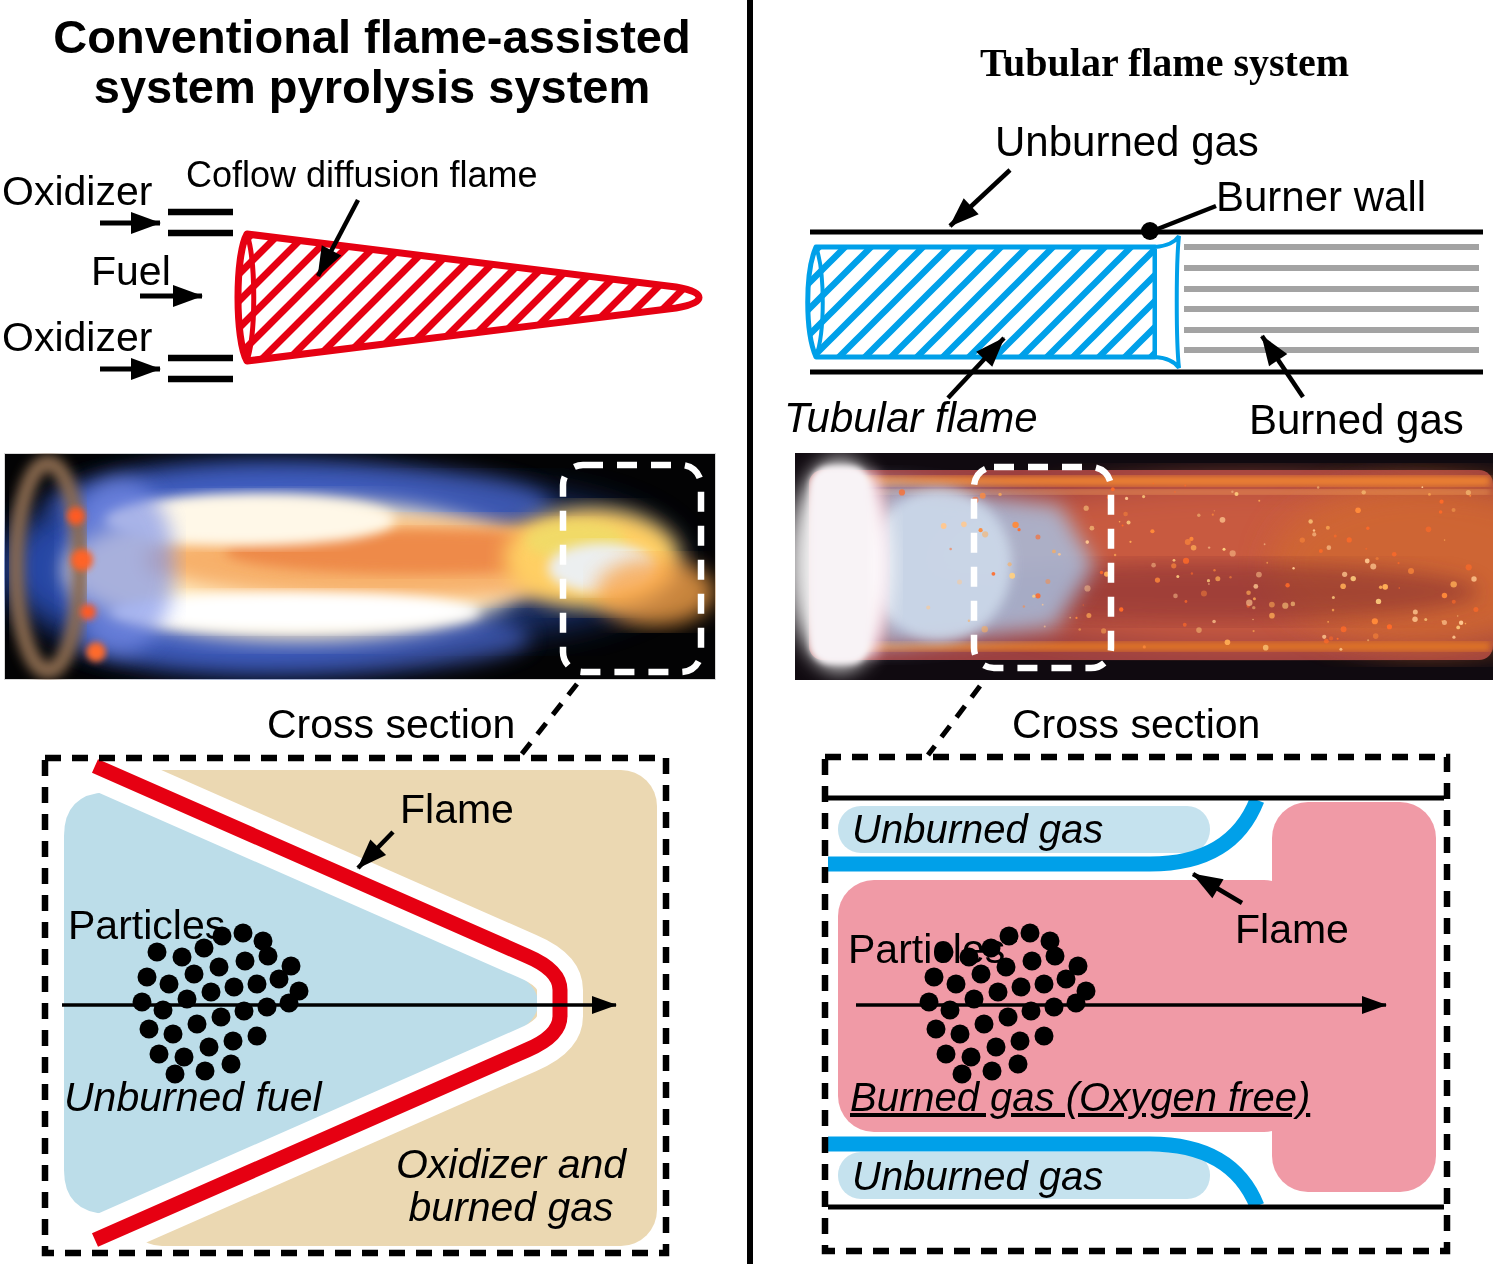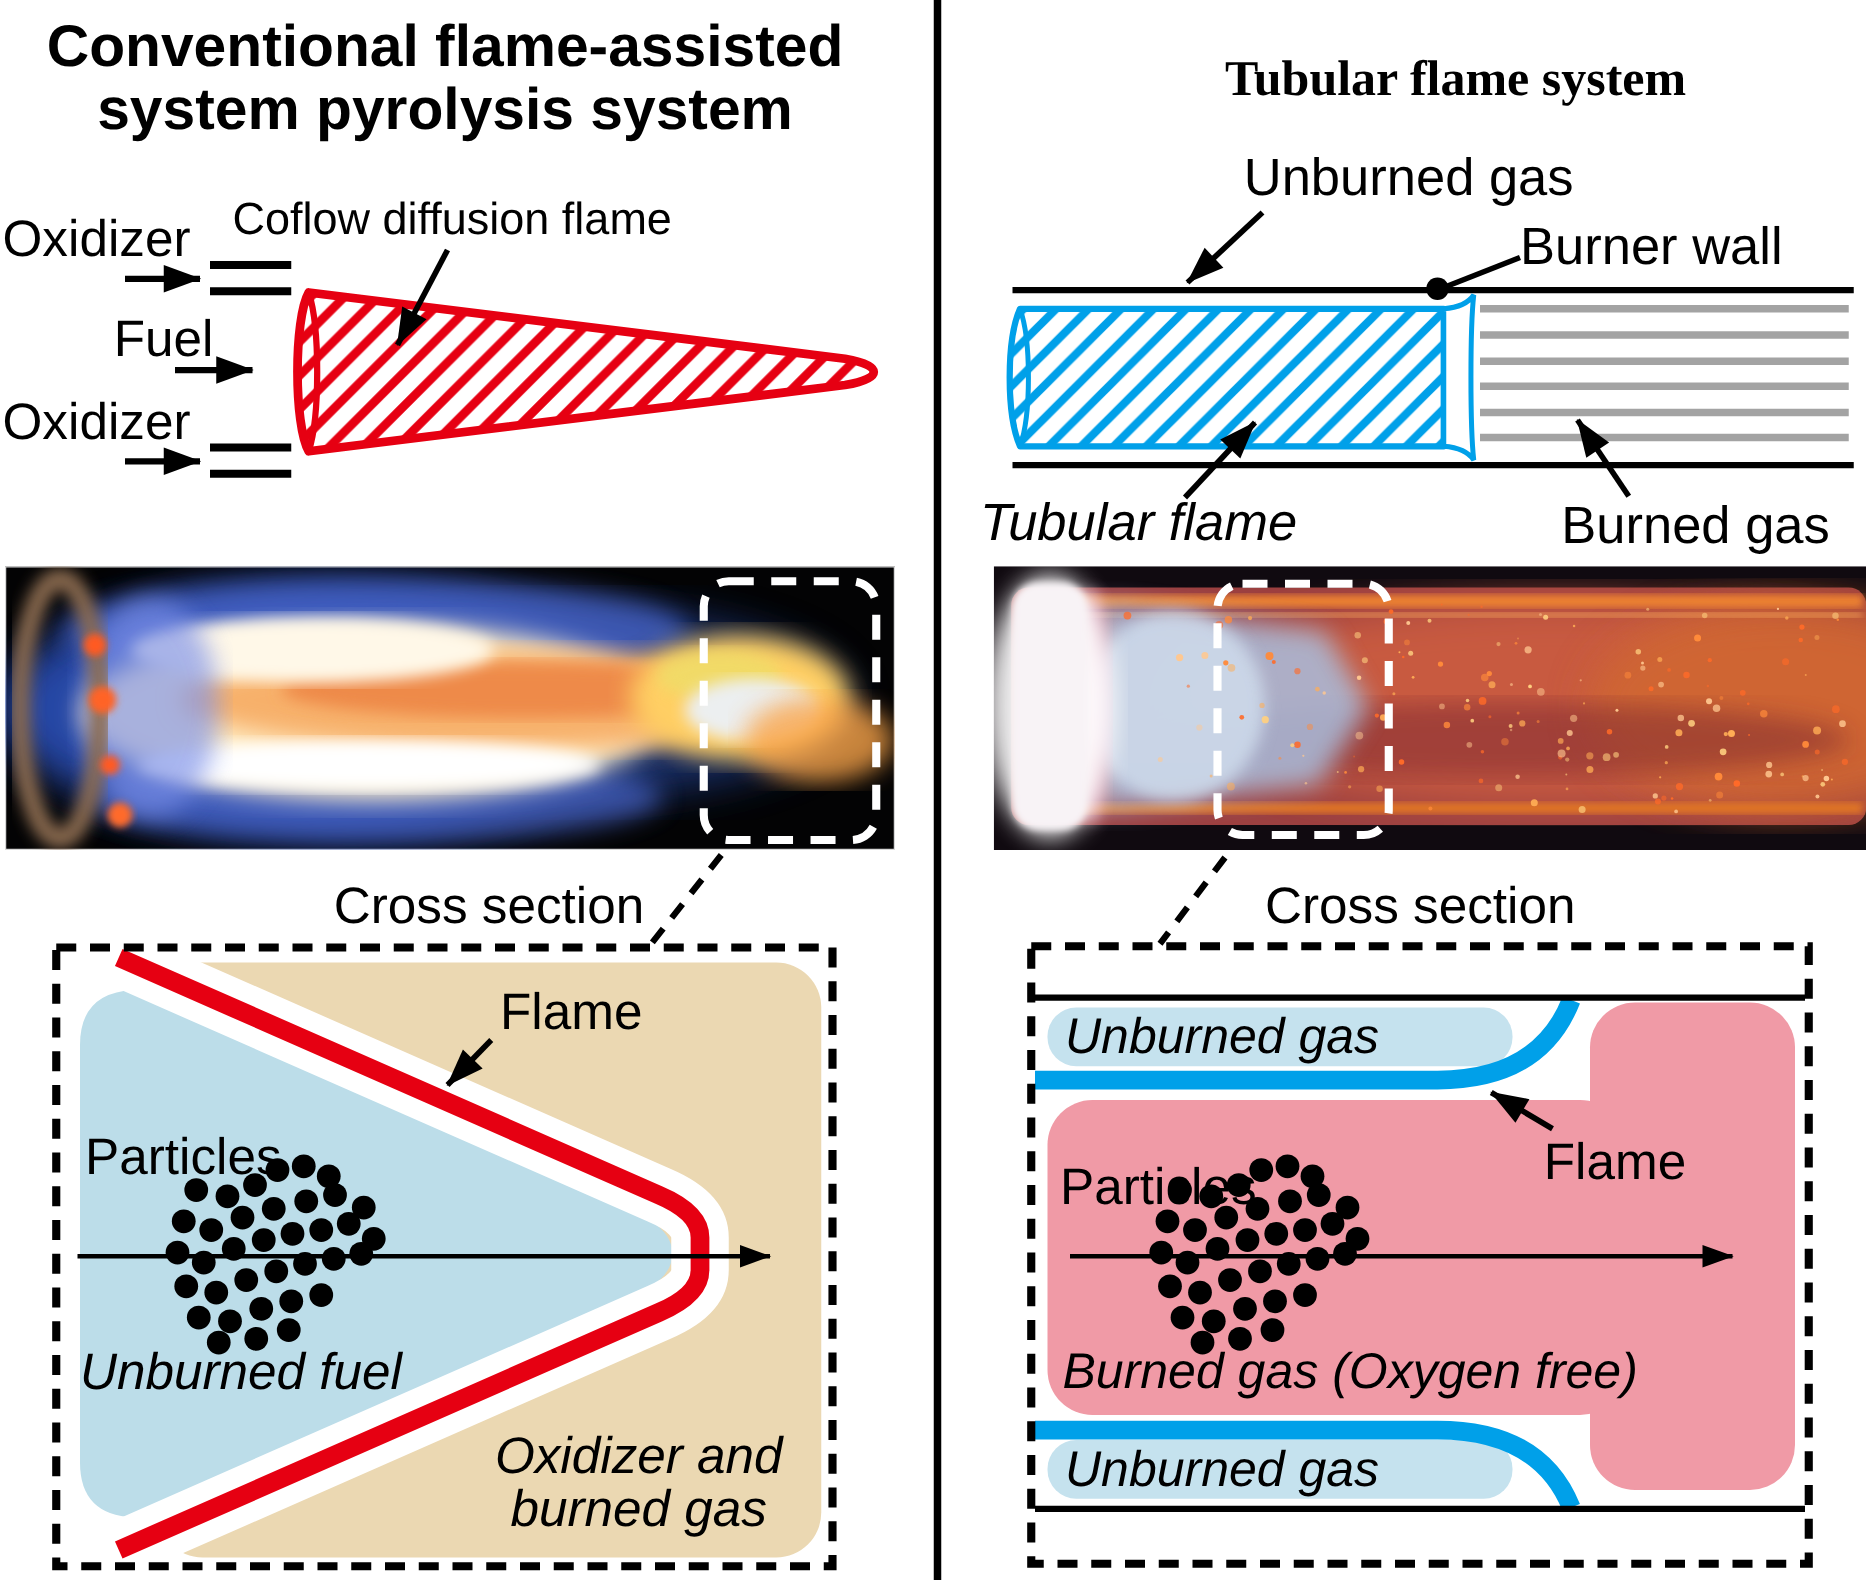--- a/index.html
+++ b/index.html
@@ -401,21 +401,21 @@
           <circle cx="962" cy="1074" r="9.5" fill="#000000"></circle>
           <circle cx="992" cy="1071" r="9.5" fill="#000000"></circle>
           <circle cx="1018" cy="1064" r="9.5" fill="#000000"></circle>
         </g>
     <line x1="856" y1="1005" x2="1386" y2="1005" stroke="#000" stroke-width="3.5" marker-end="url(#ahs)"></line>
     <line x1="1242" y1="903" x2="1193" y2="874" stroke="#000" stroke-width="4.5" marker-end="url(#ah)"></line>
     <rect x="825" y="757" width="622" height="494" fill="none" stroke="#000" stroke-width="6.5" stroke-dasharray="16 11"></rect>
   </g>
 </svg>
 
-<div class="label bold center" style="left:0;top:12px;width:712px;font-size:47px;">
+<div class="label bold center" style="left:0;top:12px;width:712px;font-size:47px;padding-left:16px;">
   <div>Conventional flame-assisted</div>
   <div>system pyrolysis system</div>
 </div>
 <div class="label" style="left:2px;top:170px;font-size:41px;">Oxidizer</div>
 <div class="label" style="left:91px;top:250px;font-size:41px;text-align:right;">Fuel</div>
 <div class="label" style="left:2px;top:316px;font-size:41px;">Oxidizer</div>
 <div class="label" style="left:186px;top:156px;font-size:36px;text-align:center;">Coflow diffusion flame</div>
 <div class="label" style="left:267px;top:703px;font-size:41px;">Cross section</div>
 <div class="label" style="left:400px;top:788px;font-size:41px;">Flame</div>
 <div class="label" style="left:68px;top:904px;font-size:41px;">Particles</div>
@@ -427,16 +427,16 @@
 
 <div class="label bold center" style="left:796px;top:42px;width:737px;font-size:40px;font-family:Liberation Serif, serif;">Tubular flame system</div>
 <div class="label" style="left:995px;top:120px;font-size:42px;">Unburned gas</div>
 <div class="label" style="left:1216px;top:175px;font-size:42px;">Burner wall</div>
 <div class="label" style="left:784px;top:396px;font-size:42px;font-style:italic;">Tubular flame</div>
 <div class="label" style="left:1249px;top:398px;font-size:42px;">Burned gas</div>
 <div class="label" style="left:1012px;top:703px;font-size:41px;">Cross section</div>
 <div class="label italic" style="left:852px;top:808px;font-size:40px;">Unburned gas</div>
 <div class="label" style="left:848px;top:928px;font-size:41px;">Particles</div>
 <div class="label" style="left:1235px;top:908px;font-size:41px;">Flame</div>
-<div class="label italic" style="left:850px;top:1076px;font-size:40px;">Burned gas (Oxygen free)</div>
+<div class="label italic" style="left:850px;top:1076px;font-size:40px;text-decoration:underline;">Burned gas (Oxygen free)</div>
 <div class="label italic" style="left:852px;top:1155px;font-size:40px;">Unburned gas</div>
 
 </div>
 
 </body></html>

